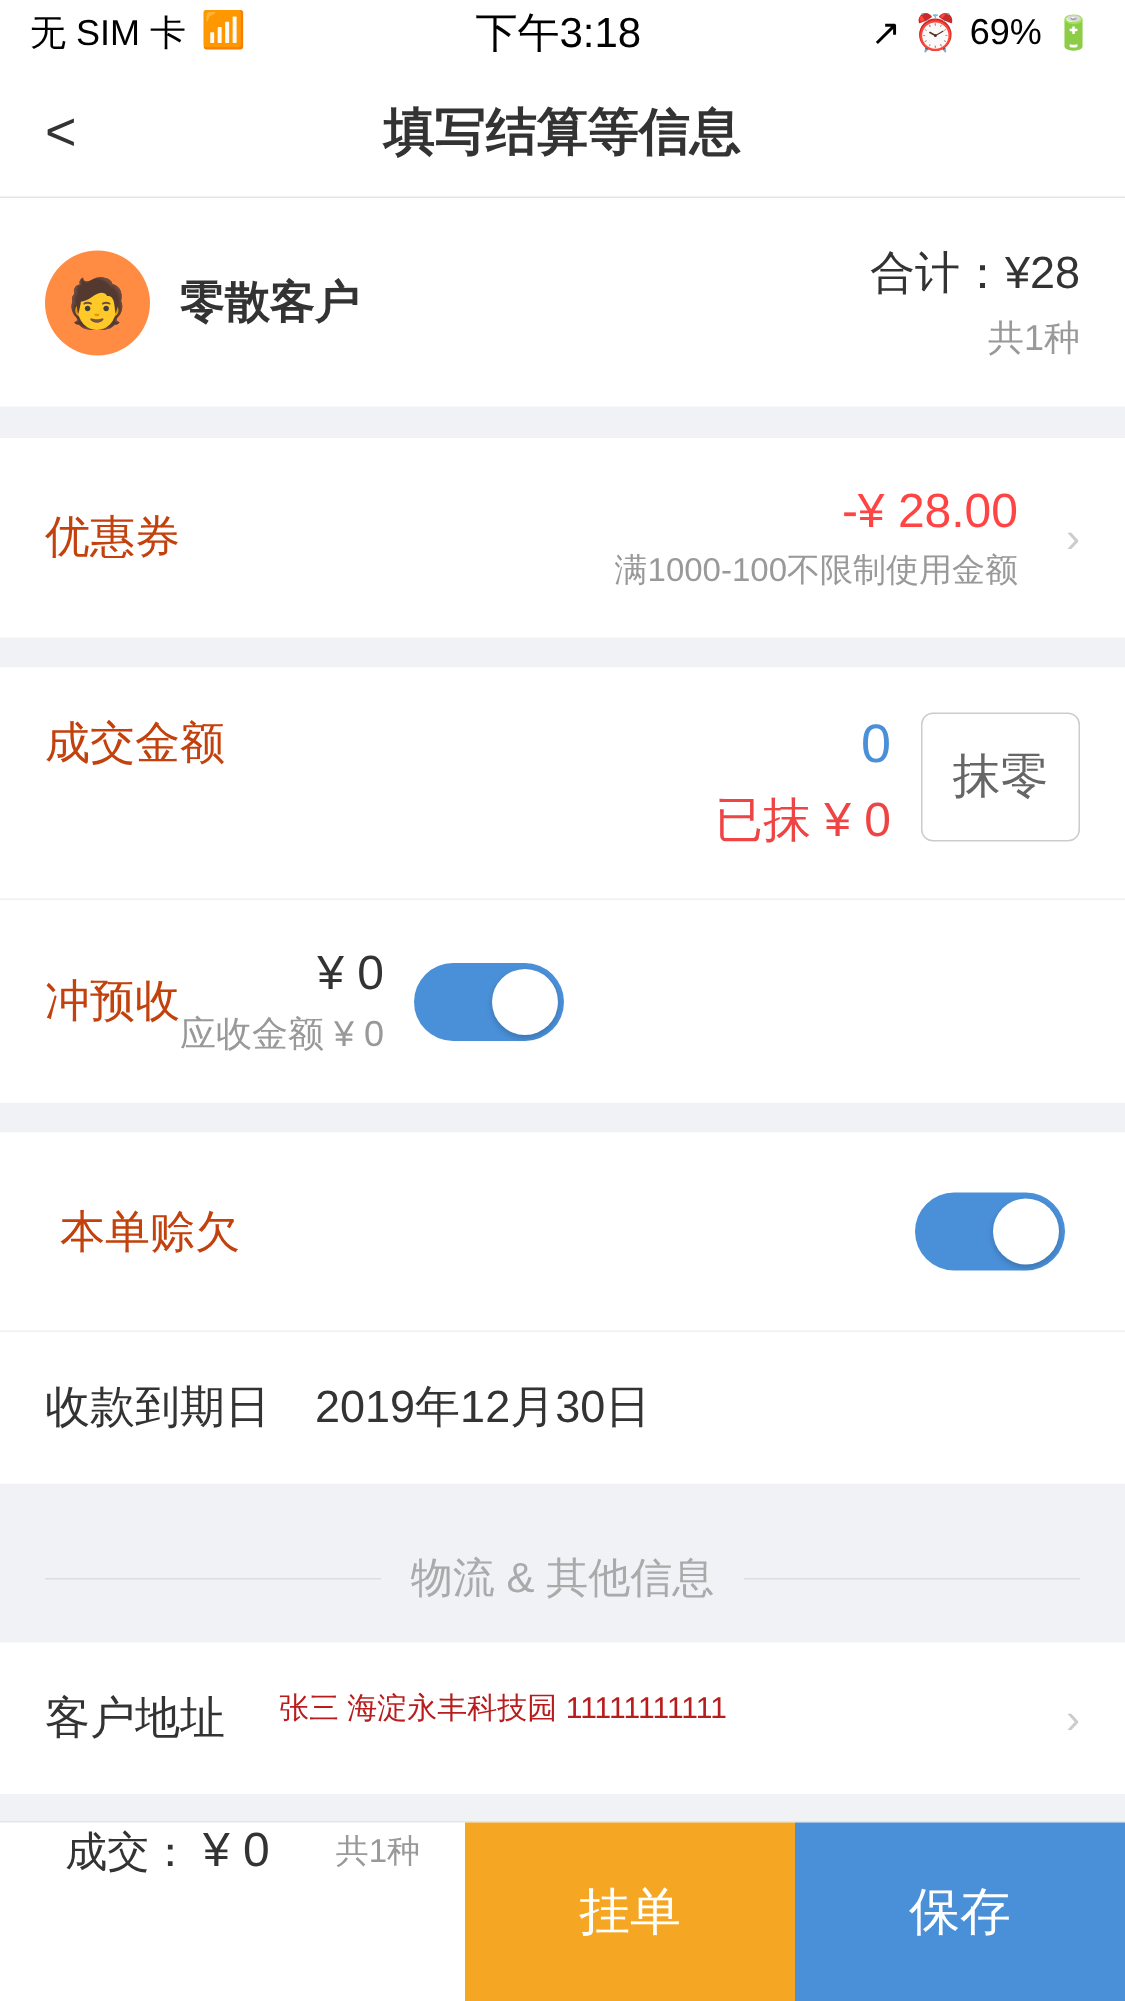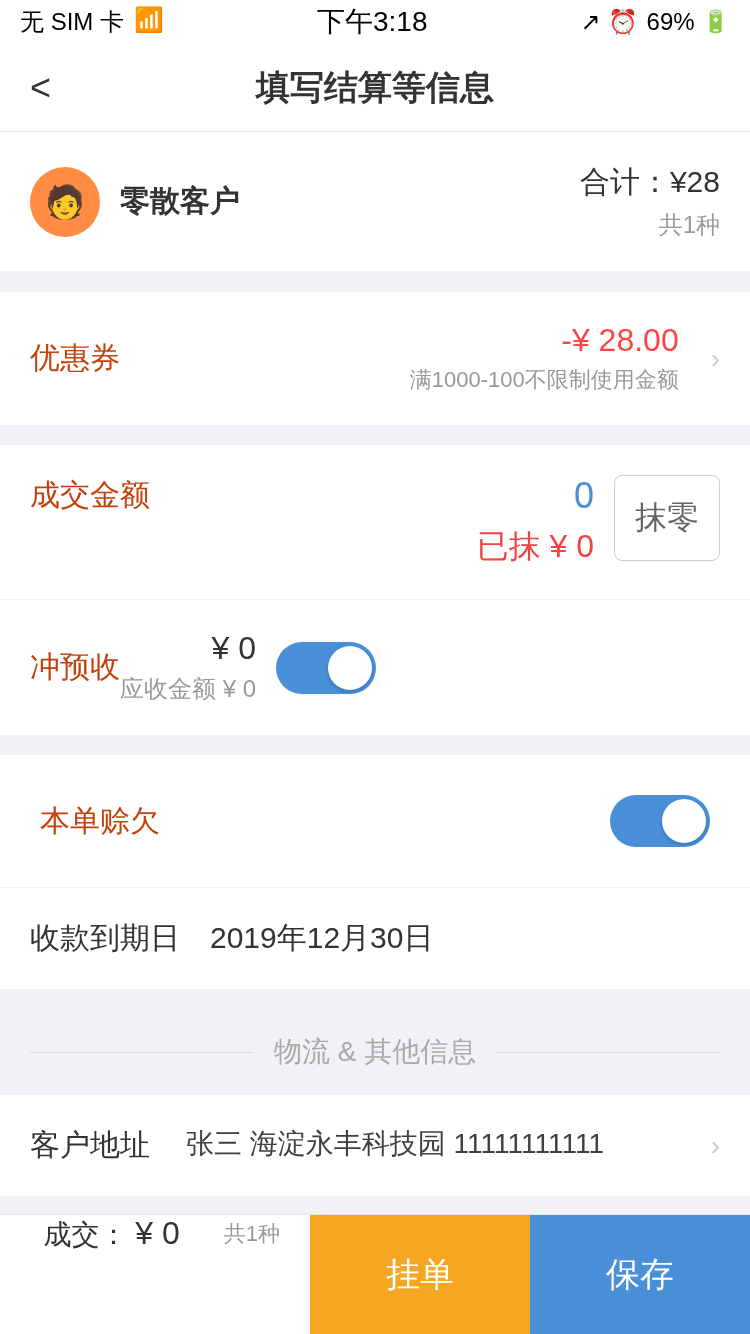--- a/index.html
+++ b/index.html
@@ -280,22 +280,22 @@
     .address-left {
       display: flex;
       gap: 36px;
     }
     .address-label {
       font-size: 30px;
       color: #333;
       flex-shrink: 0;
     }
     .address-value {
-      font-size: 28px;
-      color: #404040;
+      font-size: 20px;
+      color: #b91c1c;
     }
 
     
     .bottom-placeholder {
       background: #f0f2f5;
       height: 200px;
     }
 
     
     .footer {

